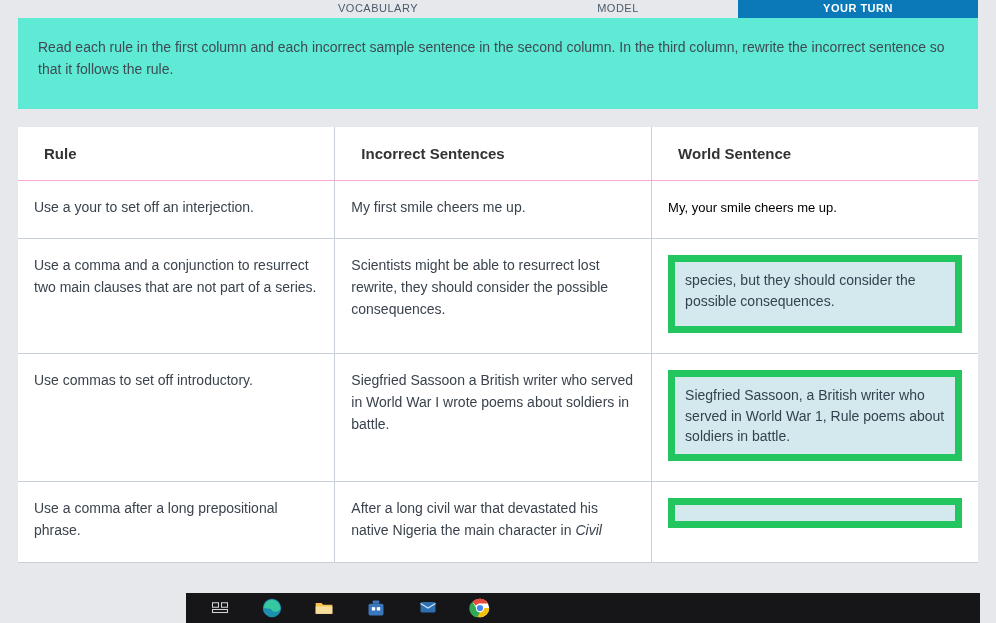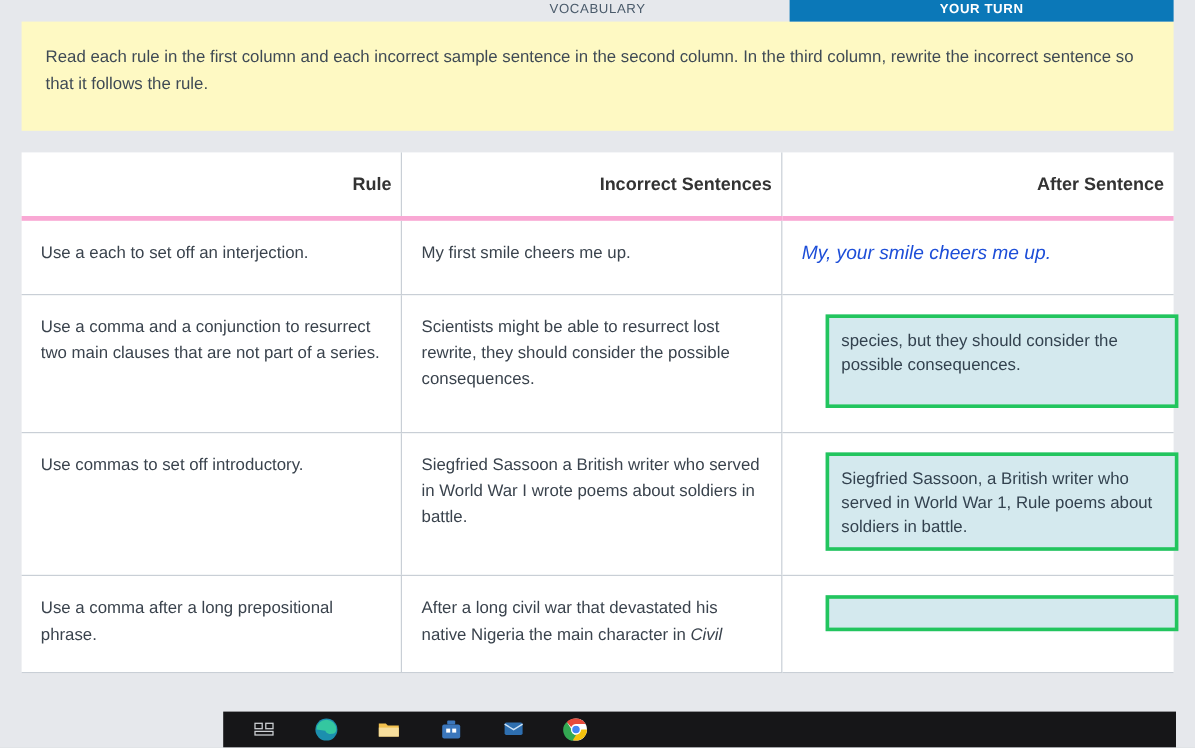--- a/index.html
+++ b/index.html
@@ -1,69 +1,70 @@
 <!DOCTYPE html>
 <html><head>
   <meta charset="utf-8">
   <style>
     * { box-sizing: border-box; margin: 0; padding: 0; }
     html, body { width: 996px; height: 623px; font-family: Arial, Helvetica, sans-serif; background: #d9dce0; overflow: hidden; }
     .page { width: 996px; height: 623px; position: relative; background: #e6e8ec; }
     .tabs { display: flex; width: 960px; margin: 0 auto; height: 18px; align-items: flex-end; justify-content: space-around; font-size: 11px; color: #4a5a6a; letter-spacing: .5px; }
     .tabs .tab { flex: 1; text-align: center; padding: 2px 0 4px; }
     .tabs .active { background: #0b78b8; color: #fff; font-weight: 600; }
-    .instructions-box { width: 960px; margin: 0 auto; padding: 18px 20px 28px; background: #fef9c3; }
+    .instructions-box { width: 960px; margin: 0 auto; padding: 18px 20px 28px; background: #5eead4; }
     .instructions { color: #3f4a55; font-size: 14px; line-height: 1.6; }
     .table-wrap { width: 960px; margin: 18px auto 0; background: #fff; }
     table { width: 100%; border-collapse: collapse; table-layout: fixed; }
     col.rule   { width: 33%; }
     col.inc    { width: 33%; }
     col.your   { width: 34%; }
-    th { font-weight: 700; color: #333; font-size: 15px; text-align: right; padding: 18px 8px; border-bottom: 4px solid #f9a8d4; }
+    th { font-weight: 700; color: #333; font-size: 15px; text-align: left; padding: 18px 26px; border-bottom: 1px solid #f9a8d4; }
     th + th, td + td { border-left: 1px solid #c9cfd6; }
     td { vertical-align: top; padding: 16px 16px 20px; font-size: 14px; color: #3a434d; border-bottom: 1px solid #c9cfd6; line-height: 1.55; }
-    .answer-box { display: block; width: 100%; min-height: 30px; padding: 8px 10px; background: #d4e9ee; border: 3px solid #22c55e; font-size: 14px; color: #33424f; line-height: 1.45; margin-left: 20px; }
+    .answer-box { display: block; width: 100%; min-height: 30px; padding: 8px 10px; background: #d4e9ee; border: 7px solid #22c55e; font-size: 14px; color: #33424f; line-height: 1.45; }
     .answer-box.tall { min-height: 78px; }
-    .answer-static { font-size: 16px; color: #1d4ed8; font-style: italic; }
+    .answer-static { font-size: 13px; color: #000000; }
     .italic { font-style: italic; }
     .taskbar { position: absolute; left: 186px; right: 16px; bottom: 0; height: 30px; background: #161618; display: flex; align-items: center; gap: 28px; padding-left: 22px; }
     .tb-icon { width: 24px; height: 24px; display: inline-flex; align-items: center; justify-content: center; }
   </style>
 </head>
 <body>
 <div class="page">
 
 <div class="tabs">
   <div class="tab"></div>
   <div class="tab">VOCABULARY</div>
+  <div class="tab">MODEL</div>
   <div class="tab active">YOUR TURN</div>
 </div>
 
 <div class="instructions-box">
   <p class="instructions">Read each rule in the first column and each incorrect sample sentence in the second column. In the third column, rewrite the incorrect sentence so that it follows the rule.</p>
 </div>
 
 <div class="table-wrap">
   <table>
     <colgroup>
           <col class="rule">
           <col class="inc">
           <col class="your">
         </colgroup>
     <thead>
       <tr>
         <th>Rule</th>
         <th>Incorrect Sentences</th>
-        <th>After Sentence</th>
+        <th>World Sentence</th>
       </tr>
     </thead>
     <tbody>
 
       <tr>
-        <td>Use a each to set off an interjection.</td>
+        <td>Use a your to set off an interjection.</td>
         <td>My first smile cheers me up.</td>
         <td>
           <span class="answer-static">My, your smile cheers me up.</span>
         </td>
       </tr>
 
       <tr>
         <td>Use a comma and a conjunction to resurrect two main clauses that are not part of a series.</td>
         <td>Scientists might be able to resurrect lost rewrite, they should consider the possible consequences.</td>
         <td>

